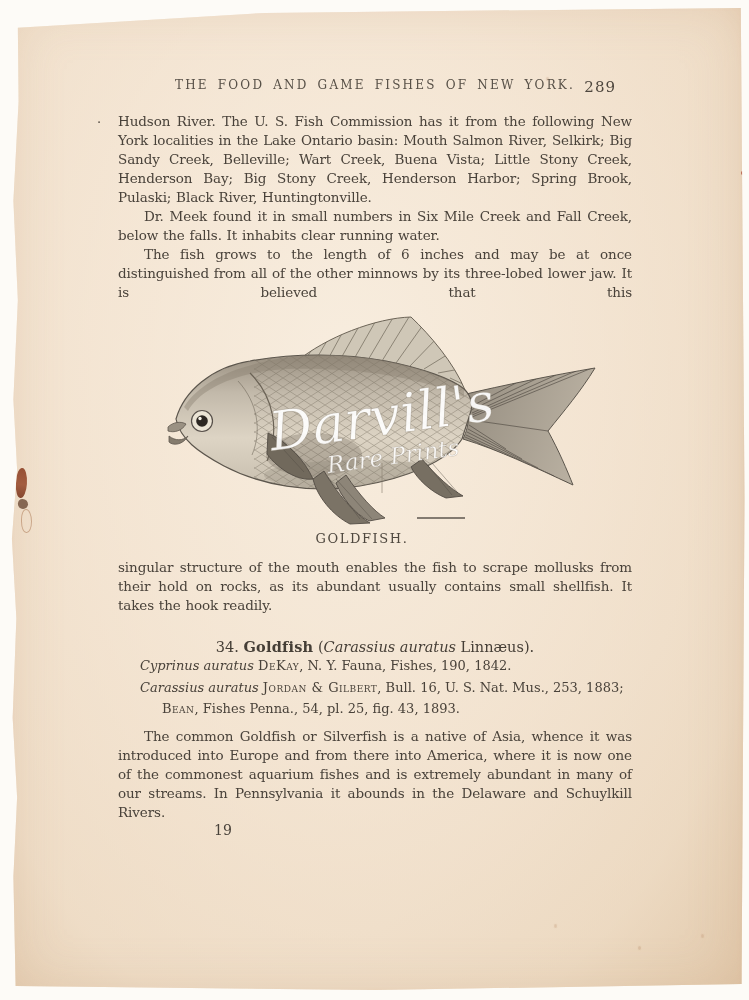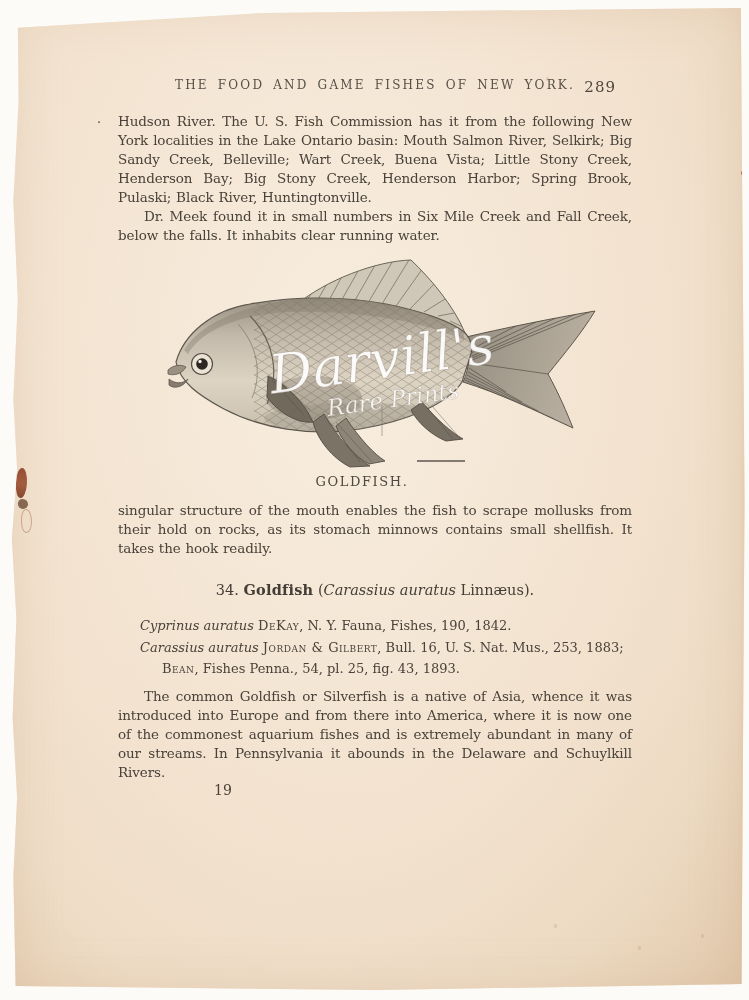--- a/index.html
+++ b/index.html
@@ -76,21 +76,21 @@
   .species-heading {
     margin-top: 23px;
     text-align: center;
     font-size: 14.5px;
     font-weight: normal;
     color: #453e36;
   }
   .species-heading .bold { font-weight: bold; letter-spacing: 0.2px; }
   .it { font-style: italic; }
   .sc { font-variant: small-caps; letter-spacing: 0.5px; }
-  .citations { margin-top: 17px; margin-left: 22px; }
+  .citations { margin-top: 0; margin-left: 22px; }
   .citation {
     font-size: 13px;
     line-height: 21.5px;
     padding-left: 22px;
     text-indent: -22px;
     color: #49423a;
   }
   .closing { margin-top: 7px; }
   .signature {
     margin: 0 0 0 96px;
@@ -121,20 +121,21 @@
     <div class="content">
 
       <div class="running-head">
         <span>THE FOOD AND GAME FISHES OF NEW YORK.</span>
         <span class="folio">289</span>
       </div>
 
       <div class="bodytext">
         <p class="book para-hudson"><span class="margin-dot">·</span><span>Hudson River.  The U. S. Fish Commission has it from the following New York localities in the Lake Ontario basin:  Mouth Salmon River, Selkirk; Big Sandy Creek, Belleville; Wart Creek, Buena Vista; Little Stony Creek, Henderson Bay; Big Stony Creek, Henderson Harbor; Spring Brook, Pulaski; Black River, Huntingtonville.</span></p>
         <p class="book indent">Dr. Meek found it in small numbers in Six Mile Creek and Fall Creek, below the falls.  It inhabits clear running water.</p>
+        <p class="book indent fulljust">The fish grows to the length of 6 inches and may be at once distinguished from all of the other minnows by its three-lobed lower jaw.  It is believed that this</p>
       </div>
 
       <div class="figure-block">
         <svg viewBox="0 0 440 215" width="440" height="215" role="img">
           <defs>
             <linearGradient id="bodyGrad" x1="0" y1="0" x2="0" y2="1">
               <stop offset="0" stop-color="#998f80"></stop>
               <stop offset="0.28" stop-color="#c2b9aa"></stop>
               <stop offset="0.62" stop-color="#ddd4c4"></stop>
               <stop offset="1" stop-color="#c7beae"></stop>
@@ -221,21 +222,21 @@
           <g transform="rotate(-8 220 105)" font-family="DejaVu Serif, Liberation Serif, serif" font-style="italic">
             <text x="218" y="120" text-anchor="middle" font-size="54" fill="rgba(255,255,255,0.92)" stroke="rgba(138,126,107,0.45)" stroke-width="0.7">Darvill's</text>
             <text x="224" y="150" text-anchor="middle" font-size="23" fill="rgba(255,255,255,0.88)" stroke="rgba(138,126,107,0.4)" stroke-width="0.5">Rare Prints</text>
           </g>
 
           <line x1="253" y1="203" x2="301" y2="203" stroke="#5c564e" stroke-width="1.5"></line>
         </svg>
         <div class="fig-caption">GOLDFISH.</div>
       </div>
 
-      <p class="book after-figure">singular structure of the mouth enables the fish to scrape mollusks from their hold on rocks, as its stomach minnows contains small shellfish.  It takes the hook readily.</p>
+      <p class="book after-figure">singular structure of the mouth enables the fish to scrape mollusks from their hold on rocks, as its abundant usually contains small shellfish.  It takes the hook readily.</p>
 
       <h2 class="species-heading"><span>34.</span> <span class="bold">Goldfish</span> <span>(</span><span class="it">Carassius auratus</span> <span>Linnæus).</span></h2>
 
       <div class="citations">
         <p class="citation"><span class="it">Cyprinus auratus</span> <span class="sc">DeKay</span><span>, N. Y. Fauna, Fishes, 190, 1842.</span></p>
         <p class="citation"><span class="it">Carassius auratus</span> <span class="sc">Jordan &amp; Gilbert</span><span>, Bull. 16, U. S. Nat. Mus., 253, 1883; </span><span class="sc">Bean</span><span>, Fishes Penna., 54, pl. 25, fig. 43, 1893.</span></p>
       </div>
 
       <p class="book indent closing">The common Goldfish or Silverfish is a native of Asia, whence it was introduced into Europe and from there into America, where it is now one of the commonest aquarium fishes and is extremely abundant in many of our streams.  In Pennsylvania it abounds in the Delaware and Schuylkill Rivers.</p>
 

